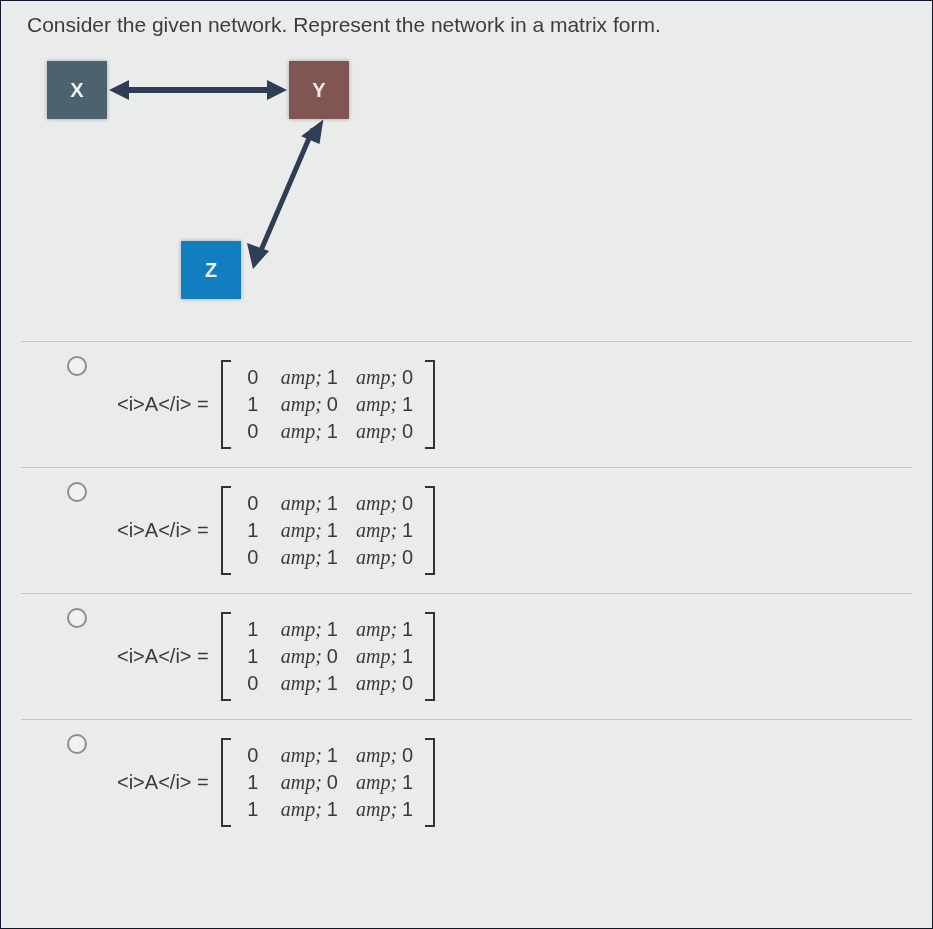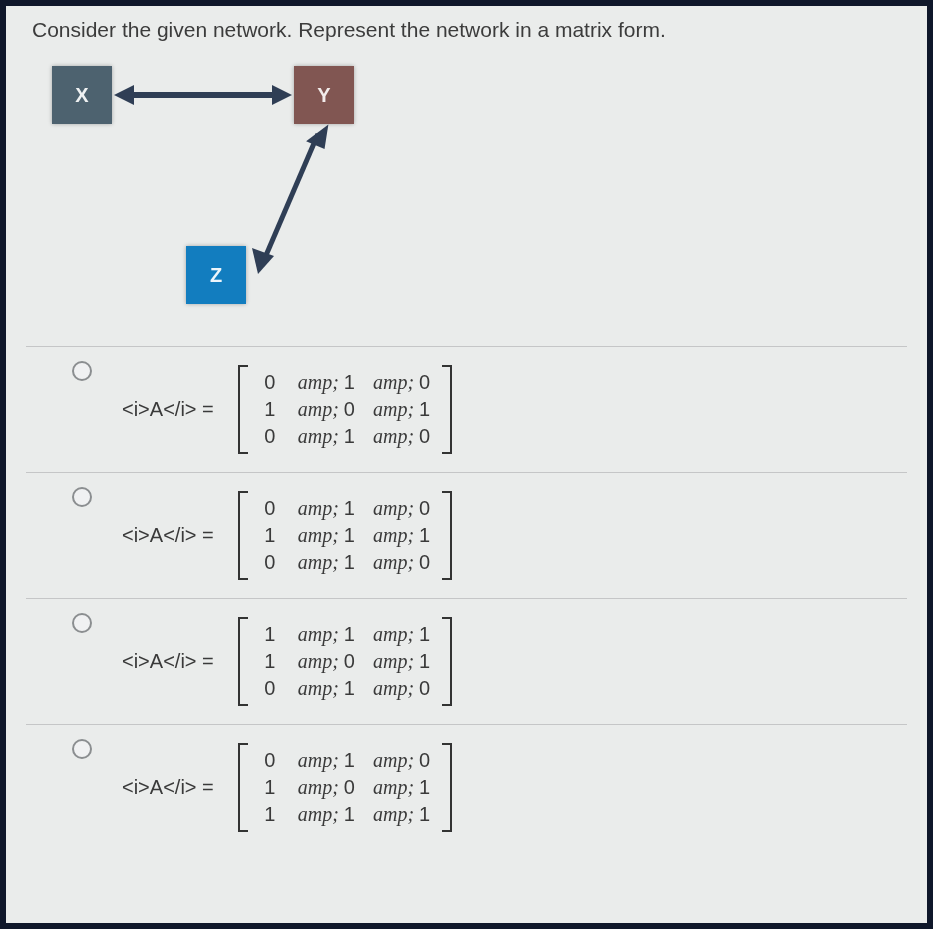--- a/index.html
+++ b/index.html
@@ -9,21 +9,21 @@
     font-family: Arial, Helvetica, sans-serif;
     background: #d9dadb;
     width: 933px;
     color: #3a3a3a;
   }
   .page {
     background: #eaeceb;
     min-height: 929px;
     padding: 12px 20px 40px 20px;
     position: relative;
-    border: 6px solid #0f172a;
+    border: 1px solid #0f172a;
   }
   .question-text {
     font-size: 21px;
     margin: 0 0 14px 6px;
     color: #3c3c3c;
   }
   .diagram {
     position: relative;
     width: 400px;
     height: 260px;
@@ -68,21 +68,21 @@
   .eq-wrap {
     display:flex;
     align-items:center;
     margin-left: 42px;
     font-size: 20px;
   }
   .lhs {
     font-family: Arial, sans-serif;
     font-size: 20px;
     color: #3a3a3a;
-    margin-right: 24px;
+    margin-right: 12px;
   }
   .matrix {
     display:inline-flex;
     align-items:stretch;
   }
   .bracket {
     width: 10px;
     position: relative;
   }
   .bracket::before, .bracket::after {

